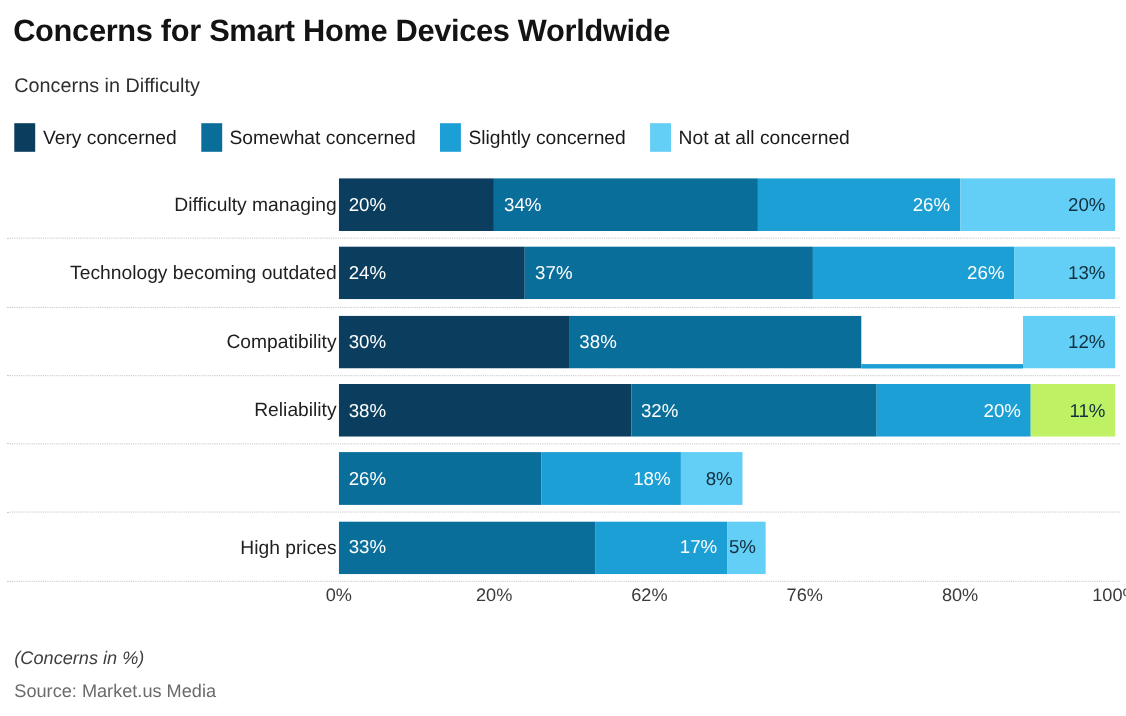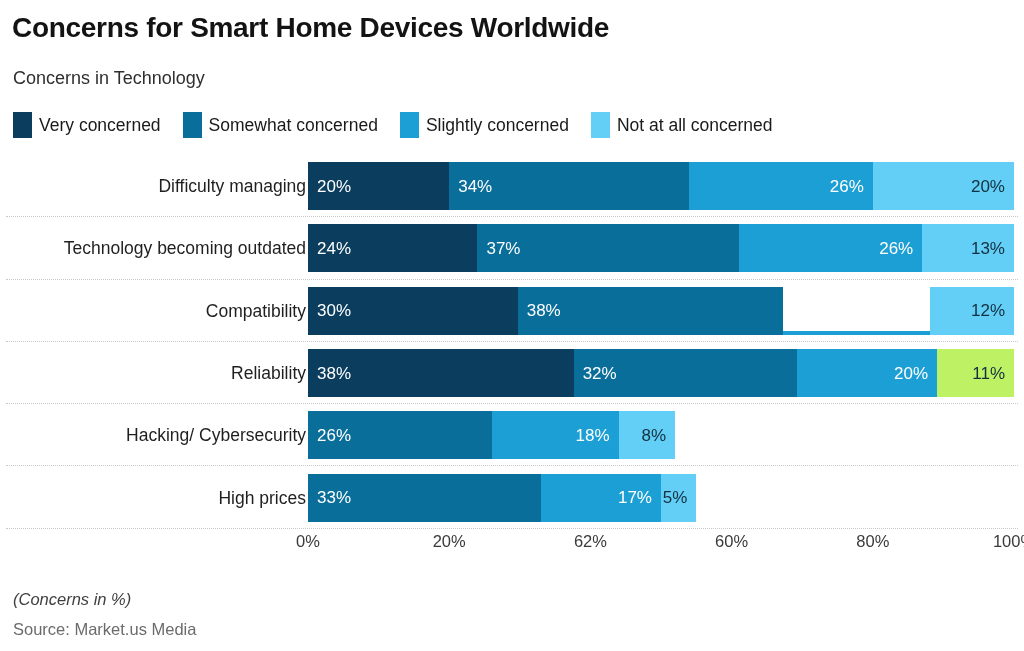--- a/index.html
+++ b/index.html
@@ -164,21 +164,21 @@
     color: #6b6b6b;
     white-space: nowrap;
   }
 </style>
 </head>
 <body>
 
 <div class="page">
 
   <div class="chart-title">Concerns for Smart Home Devices Worldwide</div>
-  <div class="chart-subtitle">Concerns in Technology</div>
+  <div class="chart-subtitle">Concerns in Difficulty</div>
 
   <div class="legend">
       <div class="legend-item">
         <span class="legend-swatch" style="background: rgb(10, 61, 94);"></span>
         <span class="legend-label">Very concerned</span>
       </div>
       <div class="legend-item">
         <span class="legend-swatch" style="background: rgb(10, 110, 154);"></span>
         <span class="legend-label">Somewhat concerned</span>
       </div>
@@ -259,21 +259,20 @@
           <div class="seg align-right" style="width: 20%; background: rgb(28, 159, 212);">
             <span class="seg-label">20%</span>
           </div>
           <div class="seg align-right dark-text" style="width: 11%; background: #bef264;">
             <span class="seg-label">11%</span>
           </div>
         </div>
         <div class="row-sep"></div>
       </div>
       <div class="row">
-        <div class="row-label">Hacking/ Cybersecurity</div>
         <div class="bar">
           <div class="seg align-left" style="width: 26%; background: rgb(10, 110, 154);">
             <span class="seg-label">26%</span>
           </div>
           <div class="seg align-right" style="width: 18%; background: rgb(28, 159, 212);">
             <span class="seg-label">18%</span>
           </div>
           <div class="seg align-right dark-text" style="width: 8%; background: rgb(99, 206, 246);">
             <span class="seg-label">8%</span>
           </div>
@@ -294,21 +293,21 @@
           </div>
         </div>
         <div class="row-sep"></div>
       </div>
     </div>
 
   <div class="xaxis">
       <div class="xtick" style="left: 0%;">0%</div>
       <div class="xtick" style="left: 20%;">20%</div>
       <div class="xtick" style="left: 40%;">62%</div>
-      <div class="xtick" style="left: 60%;">60%</div>
+      <div class="xtick" style="left: 60%;">76%</div>
       <div class="xtick" style="left: 80%;">80%</div>
       <div class="xtick" style="left: 100%;">100%</div>
     </div>
 
   <div class="footnote">(Concerns in %)</div>
   <div class="source">Source: Market.us Media</div>
 
 </div>
 
 </body></html>

